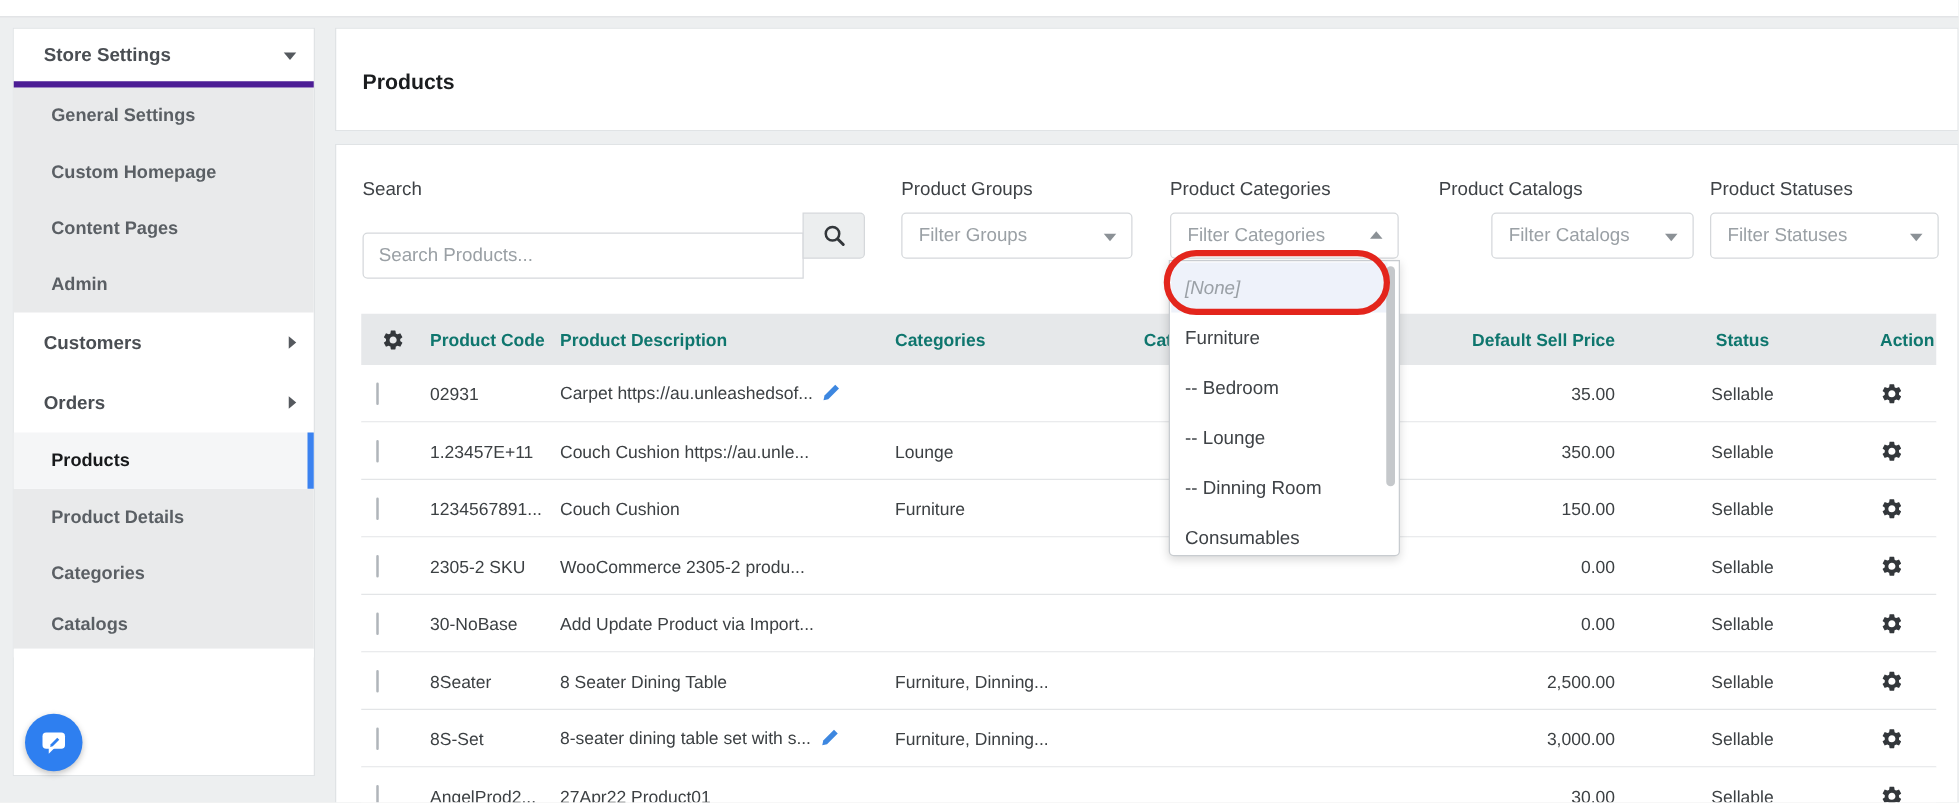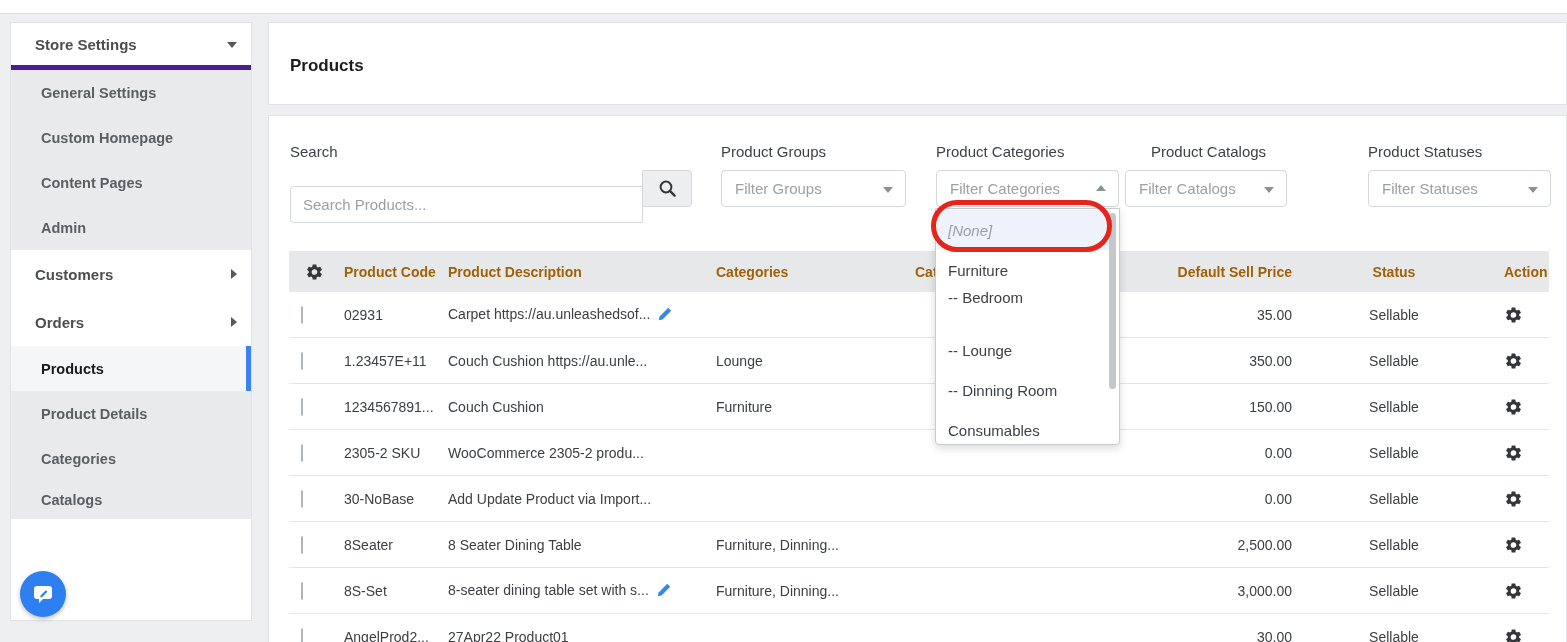--- a/index.html
+++ b/index.html
@@ -52,21 +52,21 @@
     border-left:5px solid transparent; border-right:5px solid transparent; border-bottom:6px solid #8b9196; }
   #search-btn { position:absolute; left:373px; top:54px; width:50px; height:37px;
     background:#eceeef; border:1px solid #d5d8db; border-radius:0 4px 4px 0;
     display:flex; align-items:center; justify-content:center; cursor:pointer; }
   #search-input { left:21px; width:353px; border-radius:4px 0 0 4px; }
   
   #table { position:absolute; left:20px; top:135px; width:1260px; }
   .t-head { position:relative; height:41px; background:#e6e8ea; }
   .t-row { position:relative; height:46px; border-bottom:1px solid #e3e5e7; background:#fff; }
   .cell { position:absolute; top:50%; transform:translateY(-50%); font-size:14px; color:#3c4043; white-space:nowrap; }
-  .th { font-weight:bold; color:#a16207; }
+  .th { font-weight:bold; color:#0f766e; }
   .c-gear   { left:16px; }
   .c-check  { left:12px; }
   .c-code   { left:55px; }
   .c-desc   { left:159px; }
   .c-cat    { left:427px; }
   .c-catlog { left:626px; }
   .c-price  { left:853px; width:150px; text-align:right; }
   .c-status { left:1055px; width:100px; text-align:center; }
   .c-action { left:1215px; width:30px; text-align:left; }
   .checkbox { width:17px; height:17px; background:#fff; border:1.5px solid #b0b5ba; border-radius:3px; cursor:pointer; }
@@ -164,21 +164,21 @@
       <span class="sel-caret-down"></span>
     </div>
 
     <div class="flt-label" style="left:667px;">Product Categories</div>
     <div class="select" style="left:667px; width:183px;">
       <span>Filter Categories</span>
       <span class="sel-caret-up"></span>
     </div>
 
     <div class="flt-label" style="left:882px;">Product Catalogs</div>
-    <div class="select" style="left:856px; width:162px;">
+    <div class="select" style="left:924px; width:162px;">
       <span>Filter Catalogs</span>
       <span class="sel-caret-down"></span>
     </div>
 
     <div class="flt-label" style="left:1099px;">Product Statuses</div>
     <div class="select" style="left:1099px; width:183px;">
       <span>Filter Statuses</span>
       <span class="sel-caret-down"></span>
     </div>
 
@@ -316,21 +316,21 @@
     </div>
   </div>
 
   <div id="cat-dropdown">
     <div class="dd-item dd-none" style="top:1px;">
       <span>[None]</span>
     </div>
     <div class="dd-item" style="top:41px;">
       <span>Furniture</span>
     </div>
-    <div class="dd-item" style="top:68px;">
+    <div class="dd-item" style="top:81px;">
       <span>-- Bedroom</span>
     </div>
     <div class="dd-item" style="top:121px;">
       <span>-- Lounge</span>
     </div>
     <div class="dd-item" style="top:161px;">
       <span>-- Dinning Room</span>
     </div>
     <div class="dd-item" style="top:201px;">
       <span>Consumables</span>

